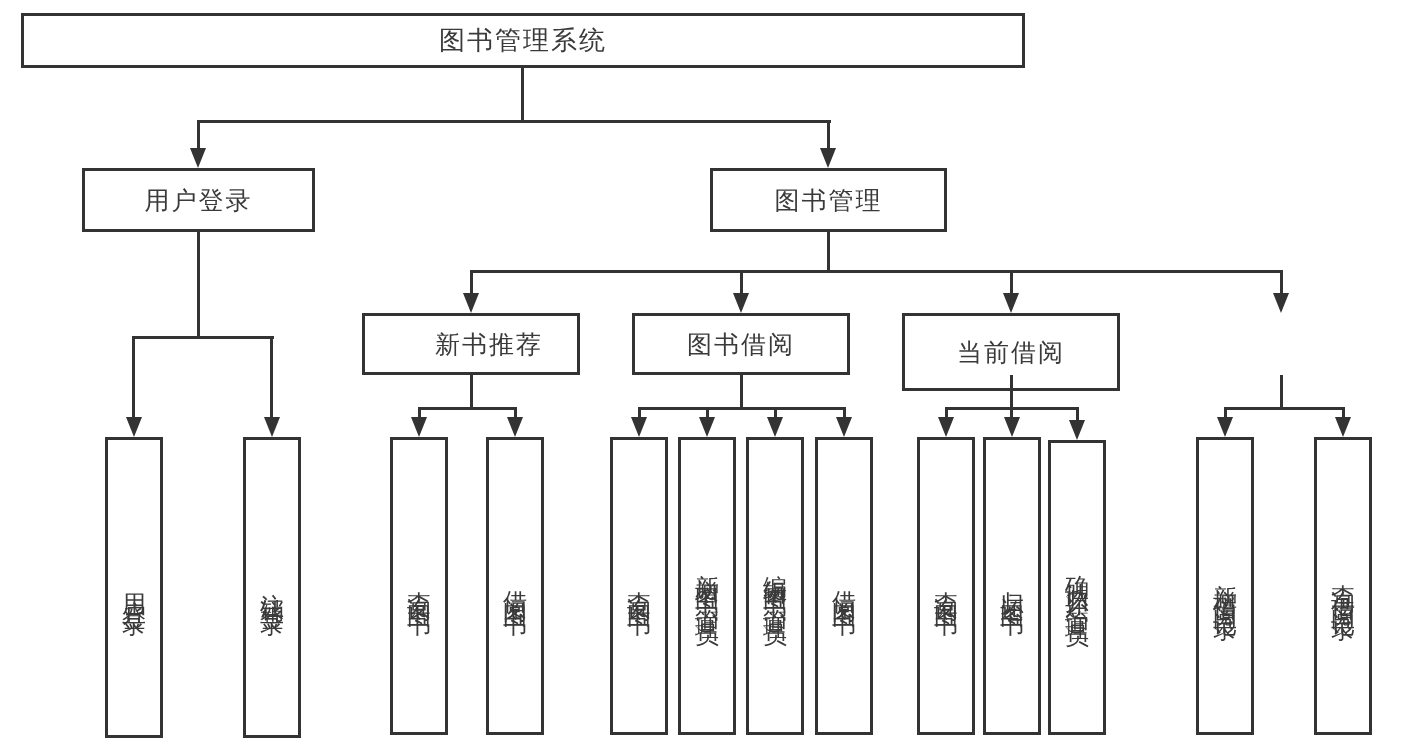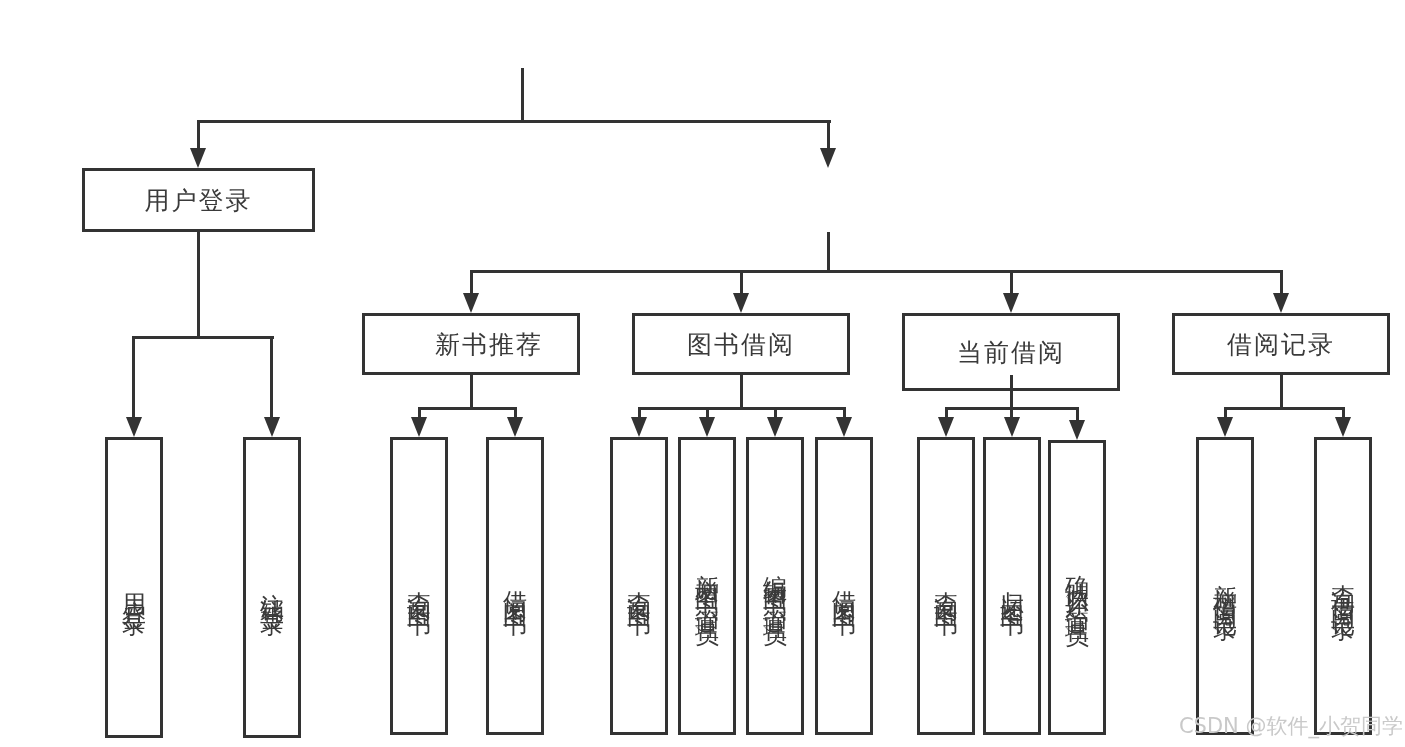--- a/index.html
+++ b/index.html
@@ -51,41 +51,44 @@
     color:#c9c9c9;
     z-index:5;
     white-space:nowrap;
   }
 </style>
 </head>
 <body>
 
 <div class="canvas">
 
+  <div class="node root" style="left:21px;top:13px;width:1004px;height:55px;">
+    <span class="hlabel">图书管理系统</span>
+  </div>
 
   <div class="node" style="left:82px;top:168px;width:233px;height:64px;">
     <span class="hlabel">用户登录</span>
   </div>
 
+  <div class="node" style="left:710px;top:168px;width:237px;height:64px;">
+    <span class="hlabel">图书管理</span>
+  </div>
 
   <div class="node" style="left:362px;top:313px;width:218px;height:62px;padding-left:36px;">
     <span class="hlabel">新书推荐</span>
   </div>
 
   <div class="node" style="left:632px;top:313px;width:218px;height:62px;">
     <span class="hlabel">图书借阅</span>
   </div>
 
   <div class="node" style="left:902px;top:313px;width:218px;height:78px;">
     <span class="hlabel">当前借阅</span>
   </div>
 
-  <div class="node" style="left:1172px;top:313px;width:218px;height:62px;">
-    <span class="hlabel">借阅记录</span>
-  </div>
 
   <div class="node leaf" style="left:105px;top:437px;width:58px;height:301px;">
     <span class="vtext">用户登录</span>
   </div>
   <div class="node leaf" style="left:243px;top:437px;width:58px;height:301px;">
     <span class="vtext">注销登录</span>
   </div>
 
   <div class="node leaf" style="left:390px;top:437px;width:58px;height:298px;">
     <span class="vtext">查询图书</span>
@@ -176,14 +179,13 @@
   <div class="line" style="left:1076px;top:407px;width:3px;height:15px;"></div>
   <div class="arrow" style="left:1069px;top:420px;"></div>
 
   <div class="line" style="left:1280px;top:375px;width:3px;height:32px;"></div>
   <div class="line" style="left:1224px;top:407px;width:120px;height:3px;"></div>
   <div class="line" style="left:1224px;top:407px;width:3px;height:12px;"></div>
   <div class="arrow" style="left:1217px;top:417px;"></div>
   <div class="line" style="left:1342px;top:407px;width:3px;height:12px;"></div>
   <div class="arrow" style="left:1335px;top:417px;"></div>
 
-  <div class="watermark">CSDN @软件_小贺同学</div>
 </div>
 
 </body></html>

